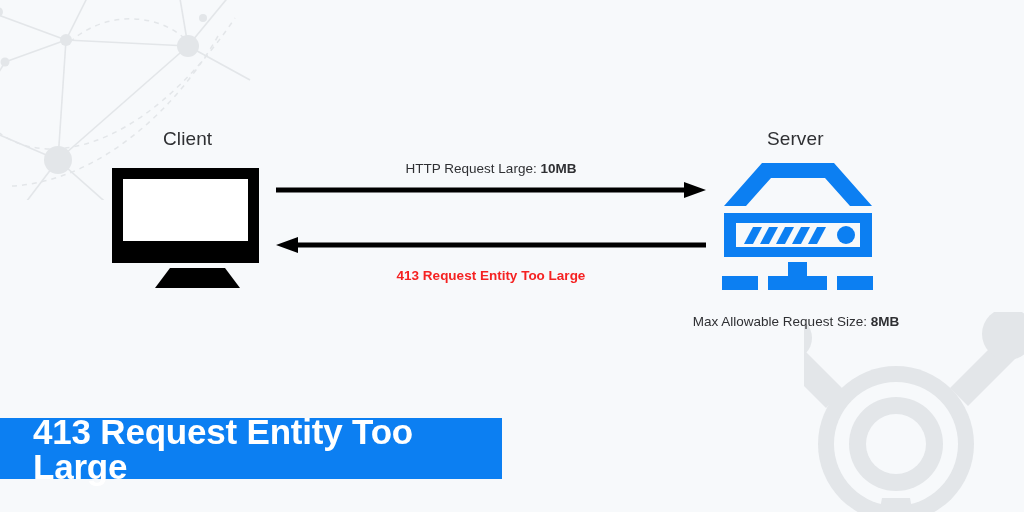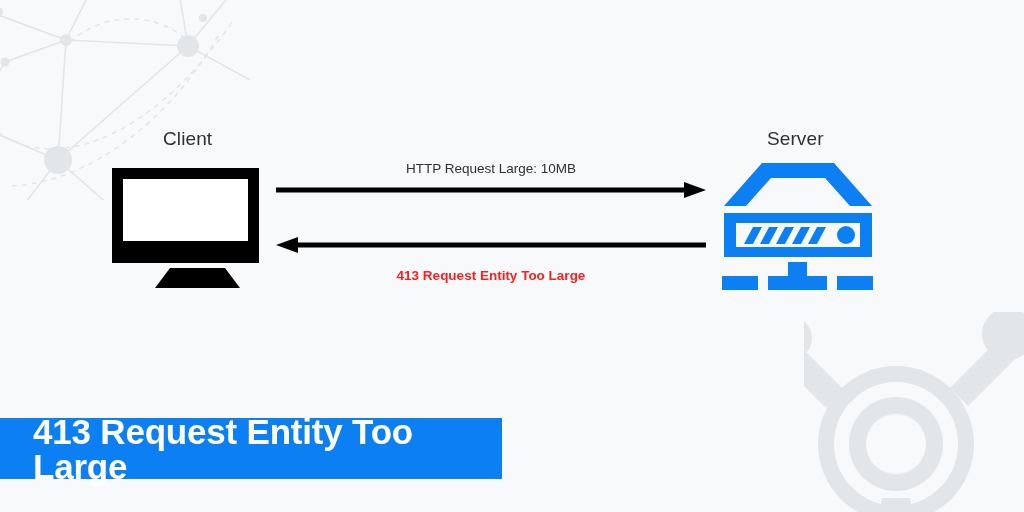--- a/index.html
+++ b/index.html
@@ -91,21 +91,21 @@
     width: 430px;
   }
   #response-caption {
     left: 276px;
     top: 268px;
     width: 430px;
     color: #f52222;
     font-weight: bold;
     font-size: 13.5px;
   }
-  .caption-strong { font-weight: normal; }
+  .caption-strong { font-weight: bold; }
 
   
   #server-limit-note {
     position: absolute;
     left: 646px;
     top: 314px;
     width: 300px;
     text-align: center;
     font-size: 13.5px;
     color: #2f3033;
@@ -225,18 +225,21 @@
     <path d="M408 2 L430 10 L408 18 Z" fill="#000000"></path>
   </svg>
 
   <svg id="arrow-response" viewBox="0 0 430 22">
     <rect x="15" y="7.5" width="415" height="5" fill="#000000"></rect>
     <path d="M22 2 L0 10 L22 18 Z" fill="#000000"></path>
   </svg>
 
   <div class="arrow-caption" id="response-caption">413 Request Entity Too Large</div>
 
+  <div id="server-limit-note">
+    <span>Max Allowable Request Size: </span><span class="caption-strong">8MB</span>
+  </div>
 
   <div id="bottom-banner">
     <div id="bottom-banner-text">413 Request Entity Too Large</div>
   </div>
 
 </div>
 
 </body></html>

